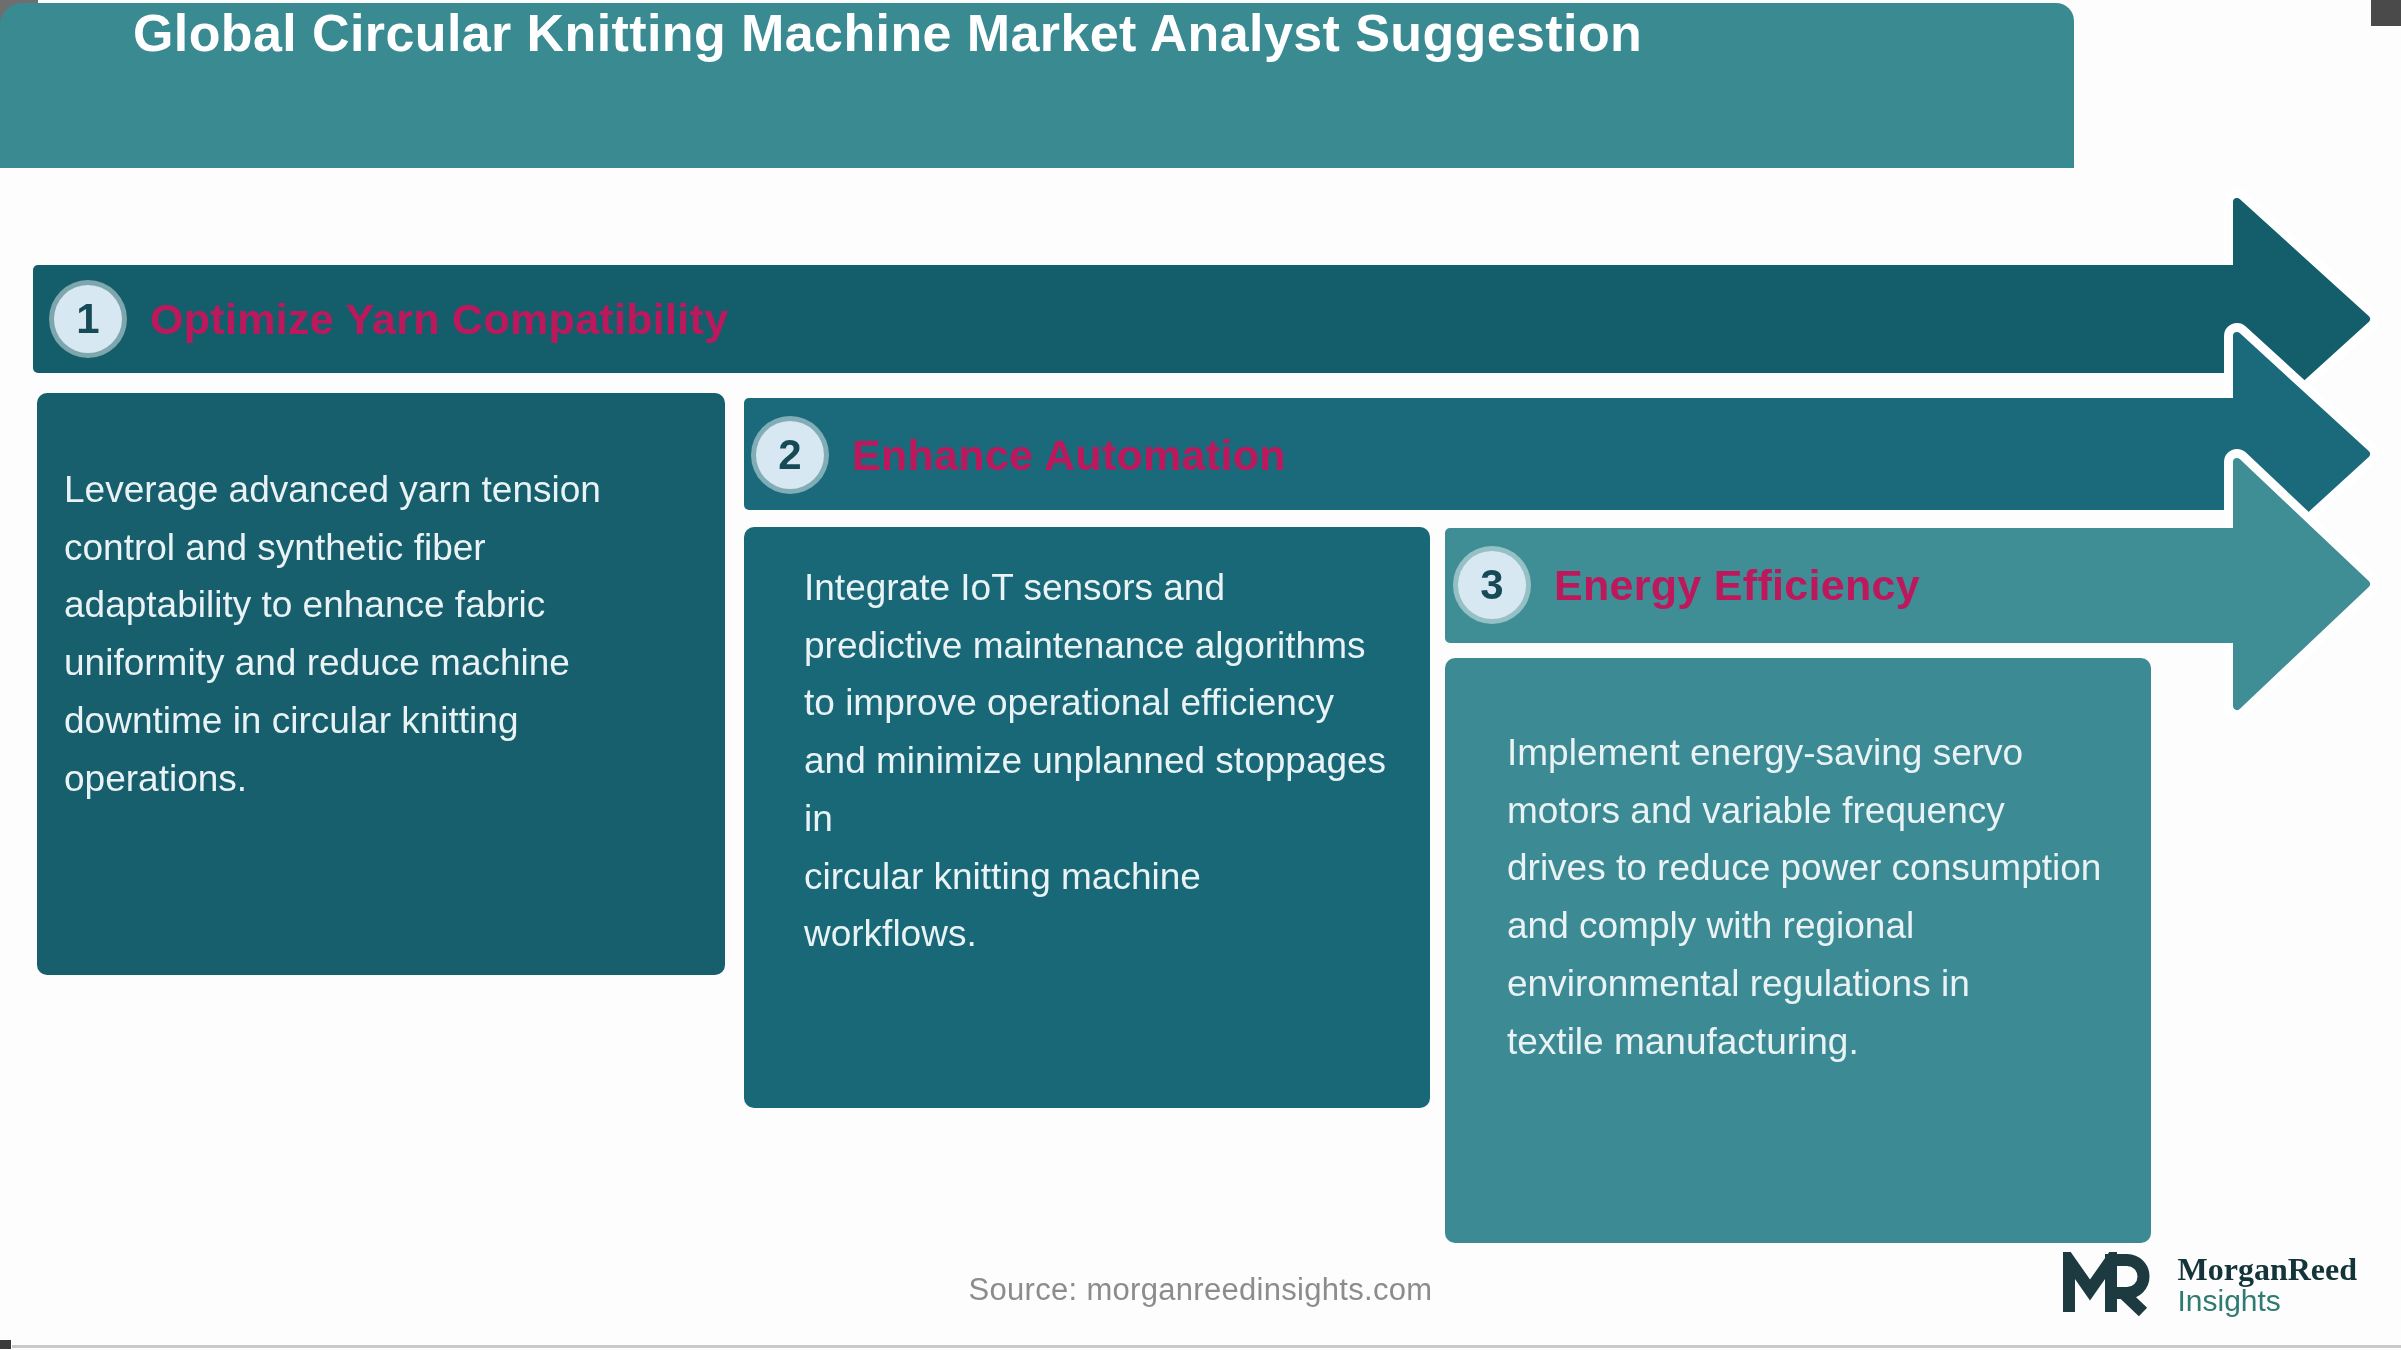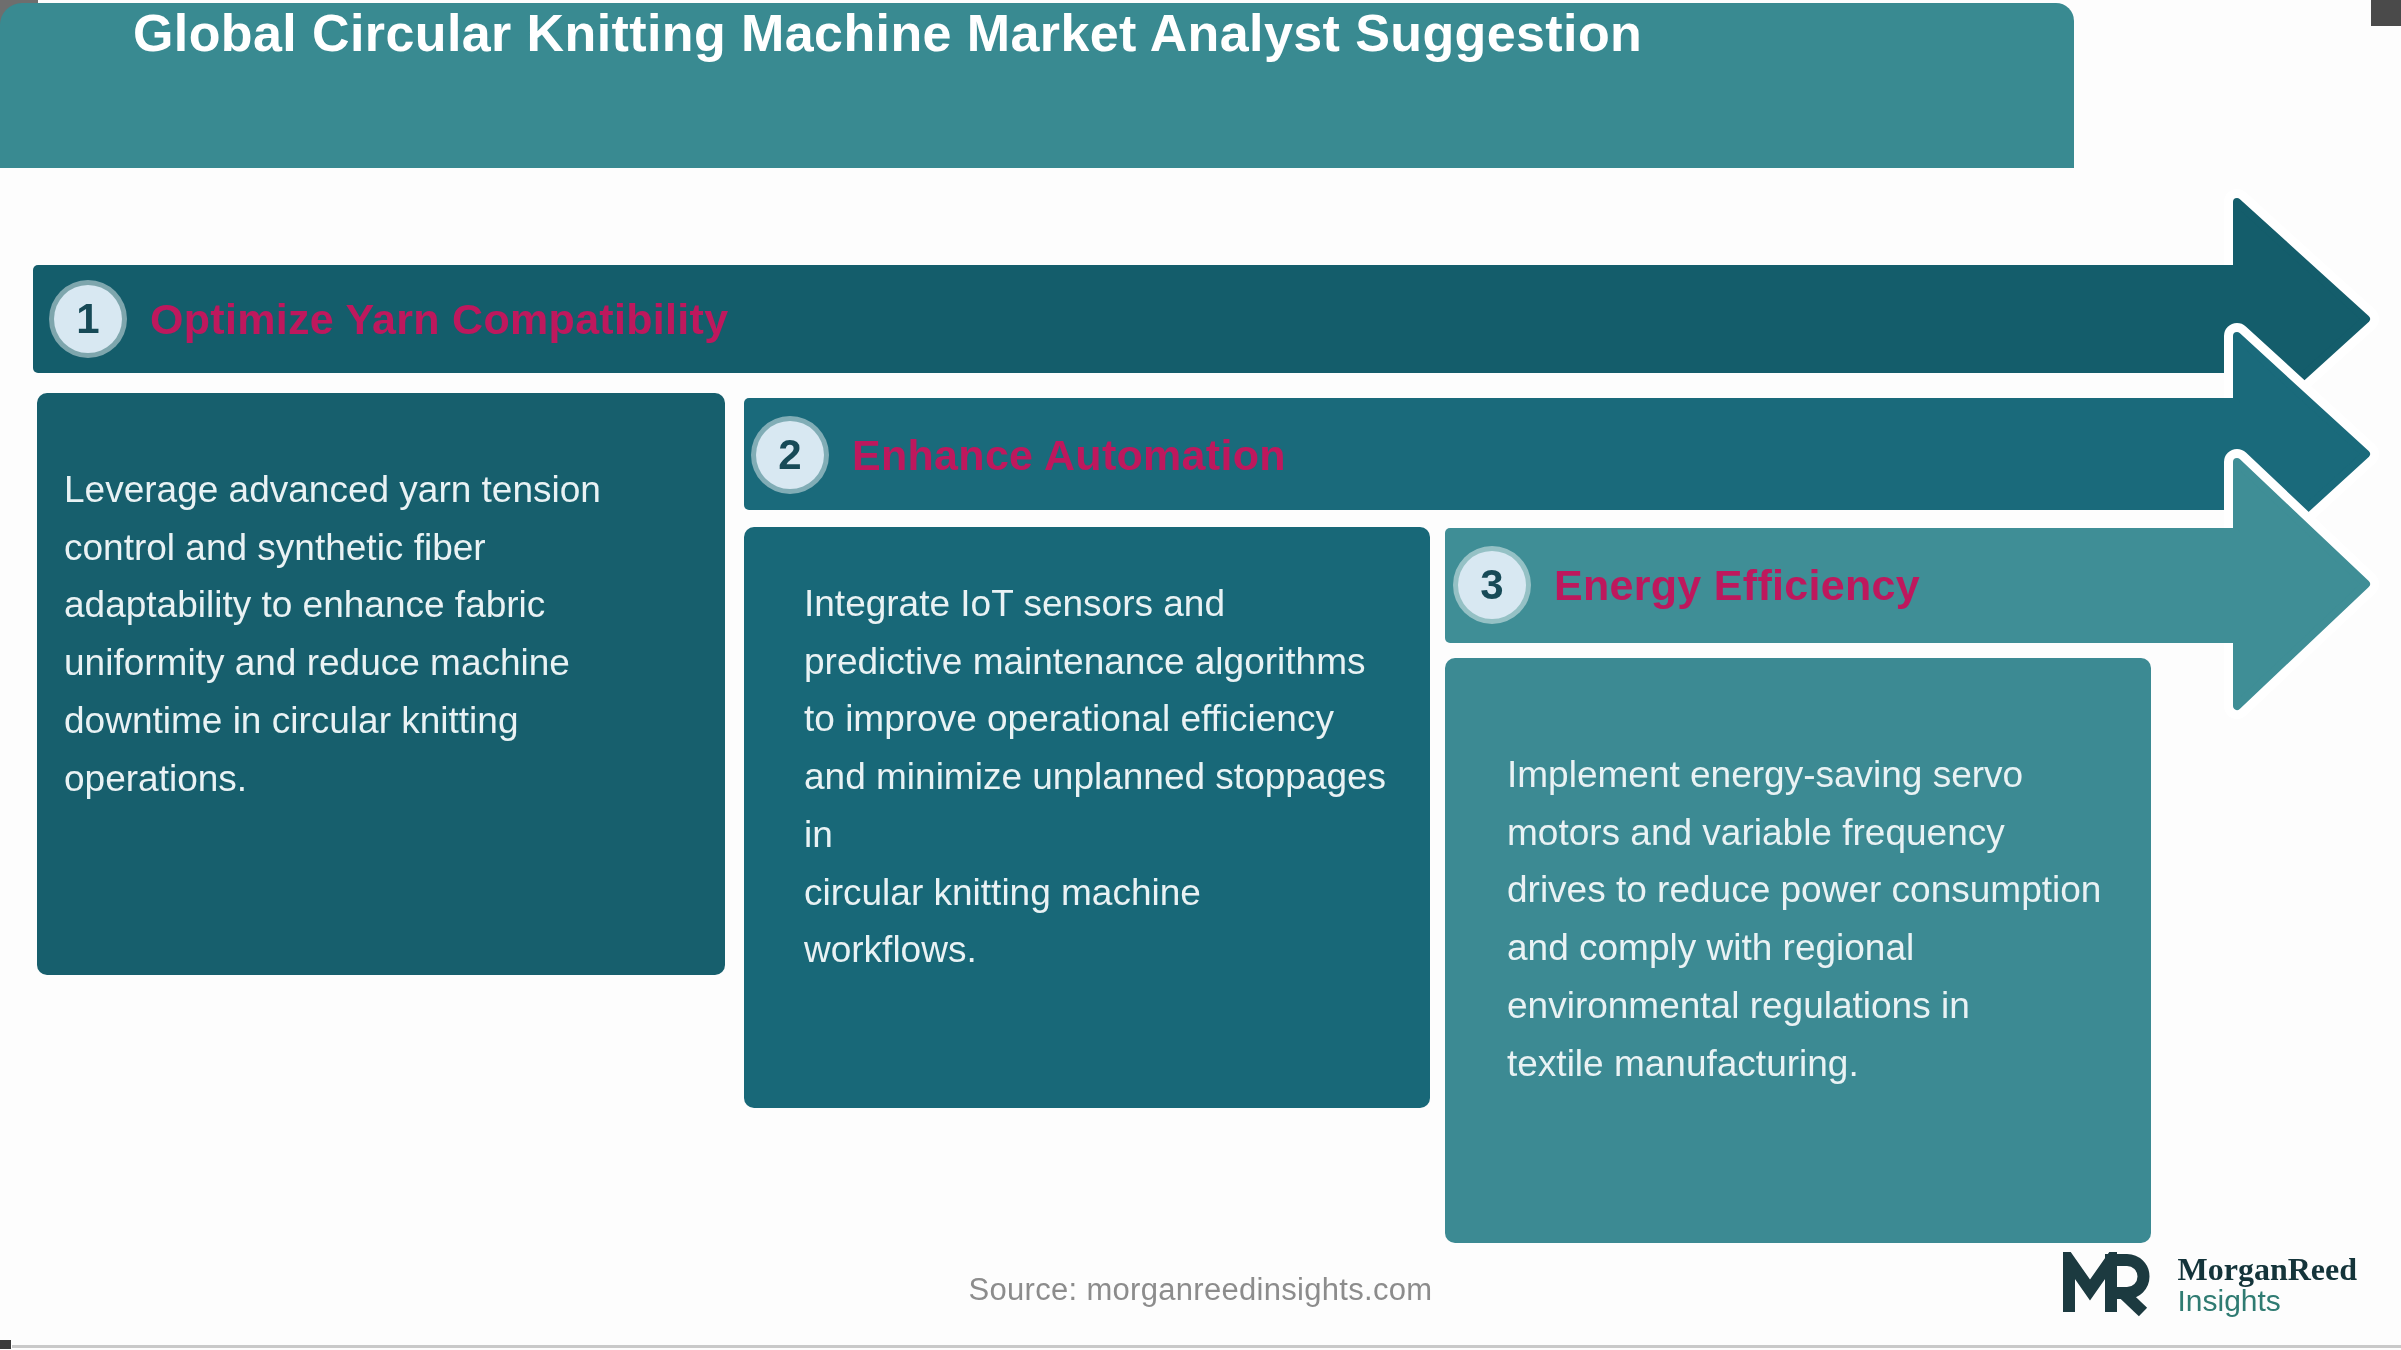--- a/index.html
+++ b/index.html
@@ -45,22 +45,22 @@
     letter-spacing:.3px;white-space:nowrap;
   }
   .step-title.t1{left:150px;top:295px;}
   .step-title.t2{left:852px;top:431px;}
   .step-title.t3{left:1554px;top:561px;}
 
   
   .box{position:absolute;z-index:2;border-radius:10px;color:#e9f2f4;}
   .box .txt{font-size:37px;line-height:1.56;white-space:pre-line;}
   .box.b1{left:37px;top:393px;width:688px;height:582px;background:var(--step1_box);padding:68px 40px 0 27px;box-sizing:border-box;}
-  .box.b2{left:744px;top:527px;width:686px;height:581px;background:var(--step2_box);padding:48px 26px 0 60px;box-sizing:border-box;}
-  .box.b3{left:1445px;top:658px;width:706px;height:585px;background:var(--step3_box);padding:88px 30px 0 62px;box-sizing:border-box;}
+  .box.b2{left:744px;top:527px;width:686px;height:581px;background:var(--step2_box);padding:32px 26px 0 60px;box-sizing:border-box;}
+  .box.b3{left:1445px;top:658px;width:706px;height:585px;background:var(--step3_box);padding:66px 30px 0 62px;box-sizing:border-box;}
 
   
   .source{
     position:absolute;left:0;top:1272px;width:100%;text-align:center;z-index:2;
     color:var(--source_text);font-size:31px;letter-spacing:.3px;
   }
   .logo{
     position:absolute;right:44px;top:1252px;z-index:2;
     display:flex;align-items:center;gap:12px;
   }

